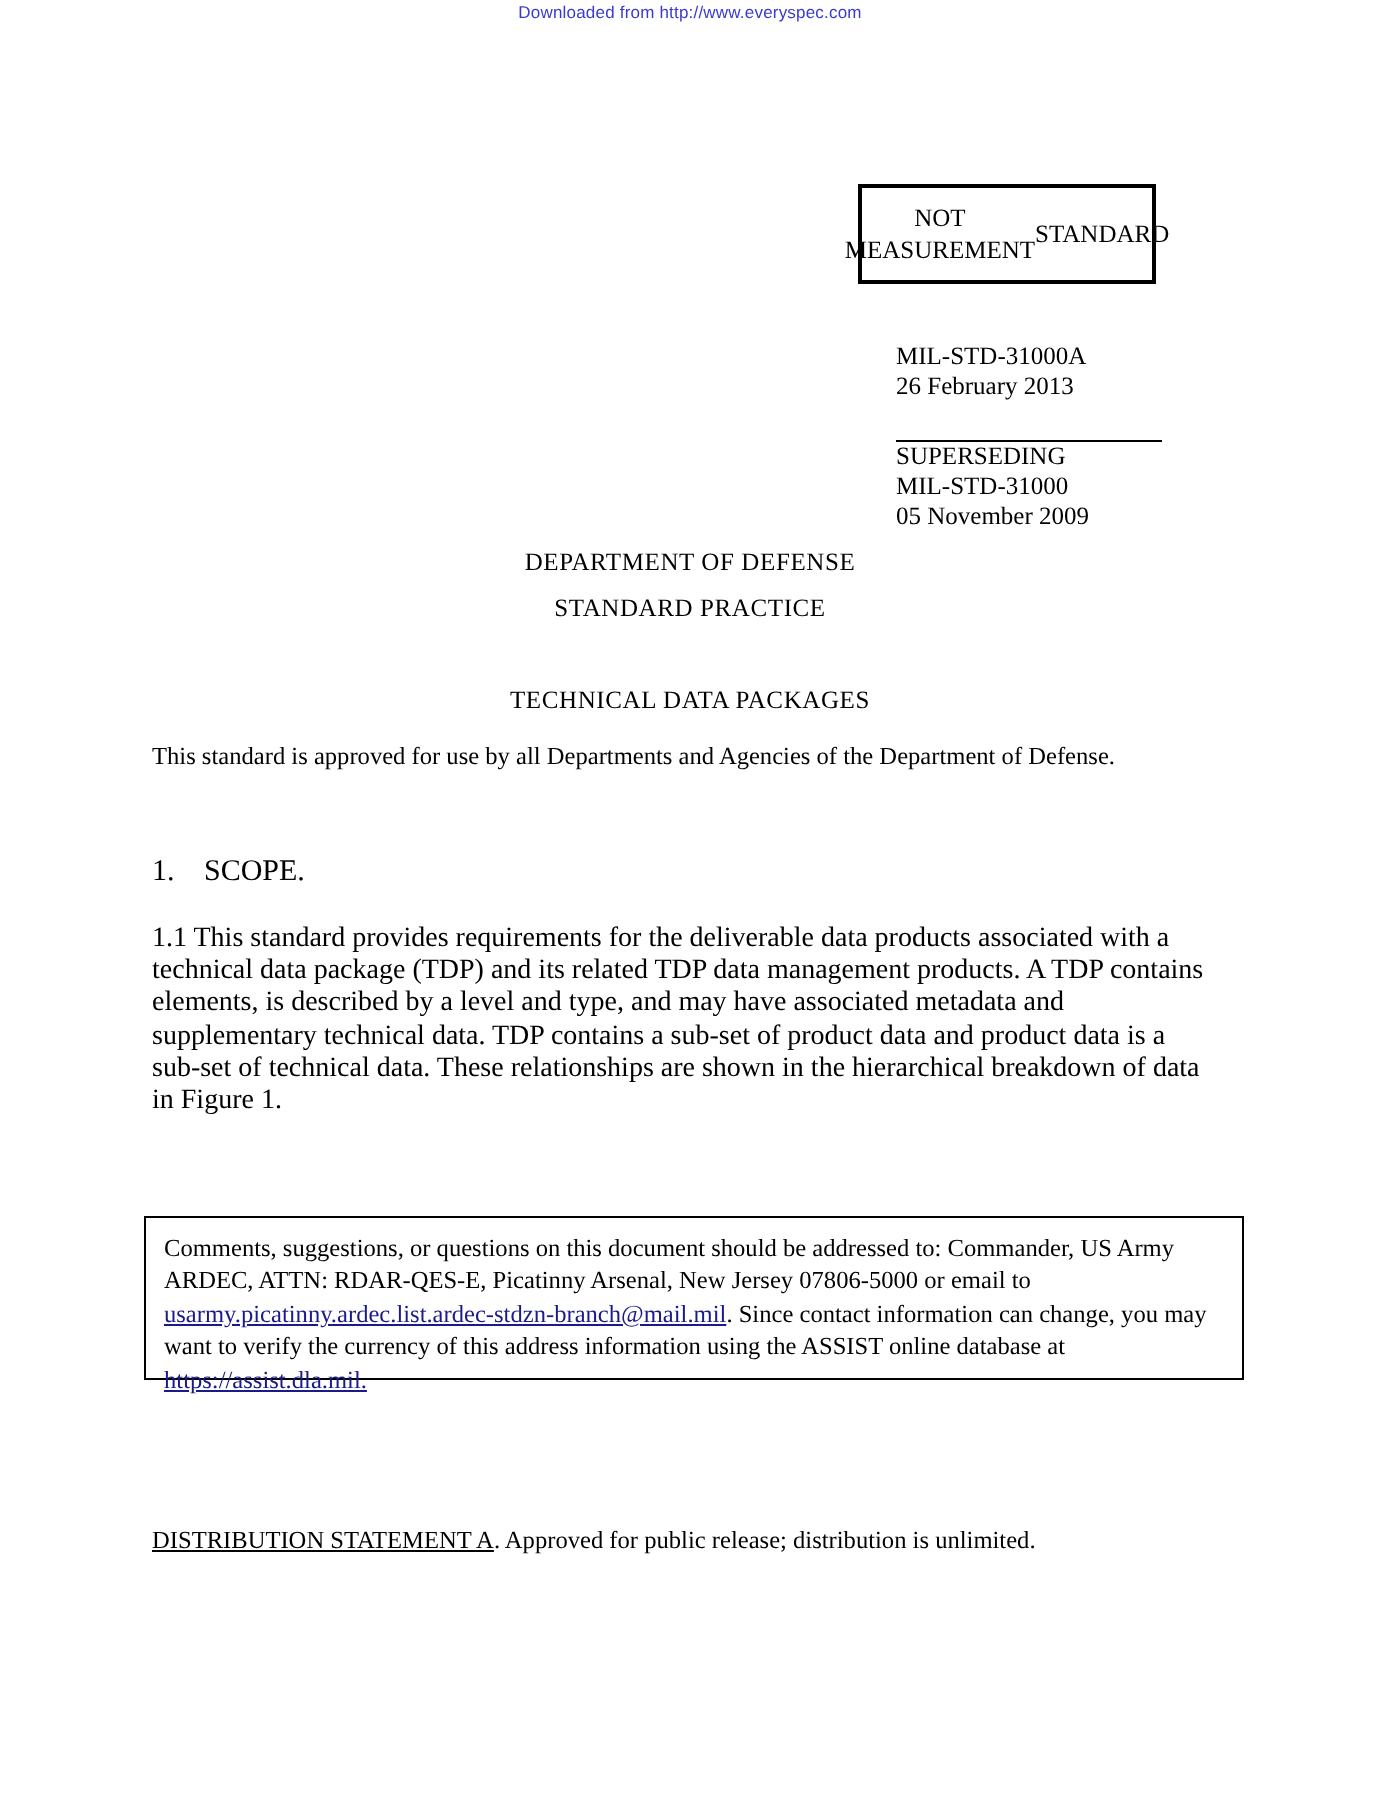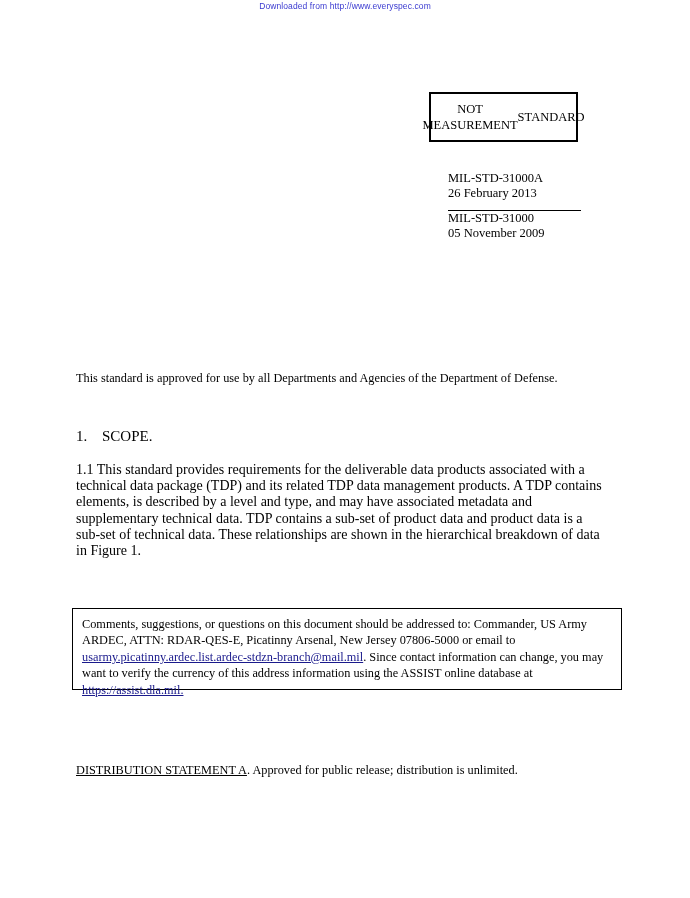--- a/index.html
+++ b/index.html
@@ -62,21 +62,21 @@
     width: 175px;
     font-size: 12.5px;
     line-height: 15.3px;
     text-align: left;
     margin-top: 30px;
   }
   .std-id .ruled {
     border-bottom: 1px solid #000000;
     display: block;
     width: 133px;
-    padding-bottom: 8px;
+    padding-bottom: 18px;
   }
 
   
   .title-block {
     position: absolute;
     left: 0;
     top: 270px;
     width: 690px;
     text-align: center;
     font-size: 12.5px;
@@ -164,24 +164,31 @@
   <div class="watermark">Downloaded from http://www.everyspec.com</div>
 
   <div class="nms-box">
     <span>NOT MEASUREMENT</span>
     <span>STANDARD</span>
   </div>
 
   <div class="std-id">
     <div>MIL-STD-31000A</div>
     <div class="ruled">26 February 2013</div>
+    <div>SUPERSEDING</div>
     <div>MIL-STD-31000</div>
     <div>05 November 2009</div>
   </div>
 
+  <div class="title-block">
+    <div>DEPARTMENT OF DEFENSE</div>
+    <div>STANDARD PRACTICE</div>
+    <div class="spacer"></div>
+    <div>TECHNICAL DATA PACKAGES</div>
+  </div>
 
   <div class="approval">This standard is approved for use by all Departments and Agencies of the Department of Defense.</div>
 
   <div class="section-head">
     <span class="num">1.</span><span>SCOPE.</span>
   </div>
 
   <div class="body-para">
     <span>1.1</span>
     <span>This standard provides requirements for the deliverable data products associated with a technical data package (TDP) and its related TDP data management products.  A TDP contains elements, is described by a level and type, and may have associated metadata and supplementary technical data. TDP contains a sub-set of product data and product data is a sub-set of technical data. These relationships are shown in the hierarchical breakdown of data in Figure 1.</span>

